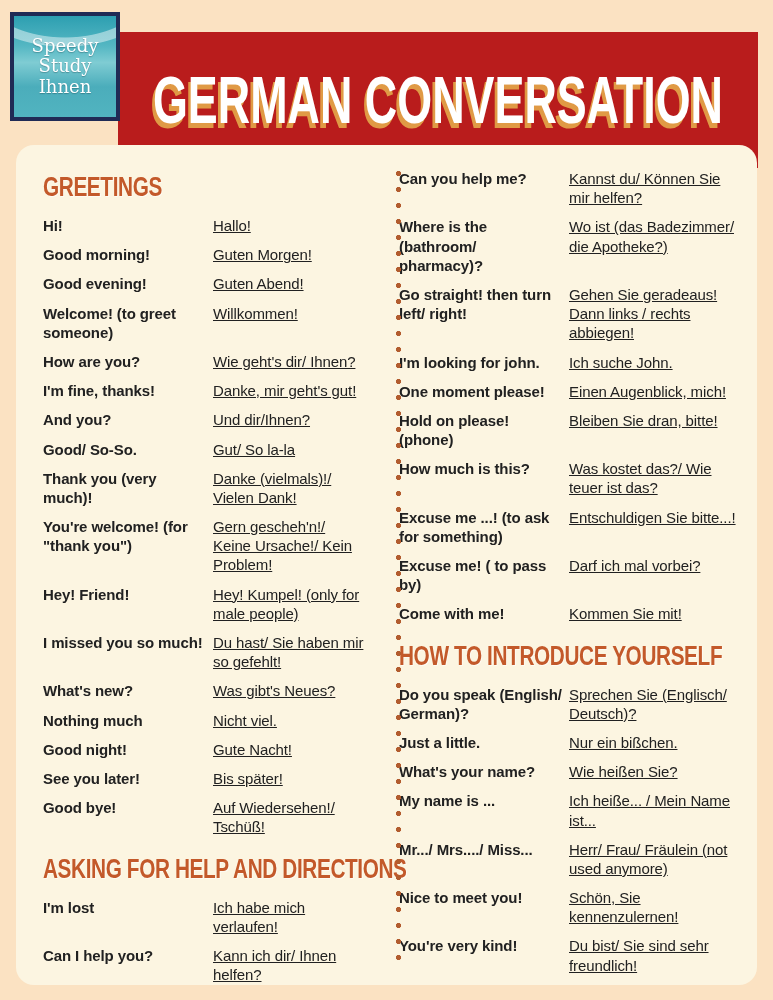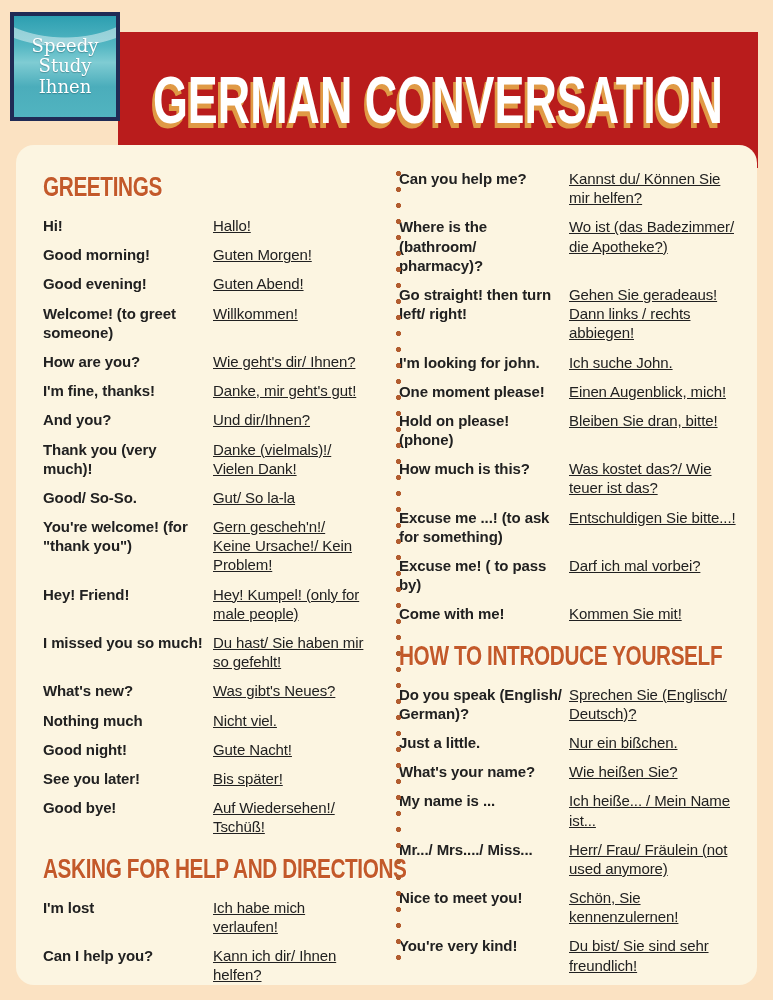--- a/index.html
+++ b/index.html
@@ -140,26 +140,26 @@
         </div>
         <div class="row">
           <div class="en">I'm fine, thanks!</div>
           <div class="de">Danke, mir geht's gut!</div>
         </div>
         <div class="row">
           <div class="en">And you?</div>
           <div class="de">Und dir/Ihnen?</div>
         </div>
         <div class="row">
+          <div class="en">Good/ So-So.</div>
+          <div class="de">Gut/ So la-la</div>
+        </div>
+        <div class="row">
           <div class="en">Thank you (very much)!</div>
           <div class="de">Danke (vielmals)!/ Vielen Dank!</div>
-        </div>
-        <div class="row">
-          <div class="en">Good/ So-So.</div>
-          <div class="de">Gut/ So la-la</div>
         </div>
         <div class="row">
           <div class="en">You're welcome! (for "thank you")</div>
           <div class="de">Gern gescheh'n!/ Keine Ursache!/ Kein Problem!</div>
         </div>
         <div class="row">
           <div class="en">Hey! Friend!</div>
           <div class="de">Hey! Kumpel! (only for male people)</div>
         </div>
         <div class="row">

